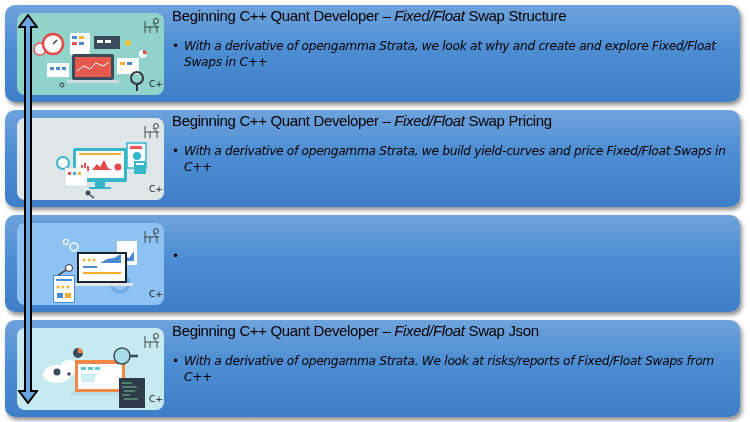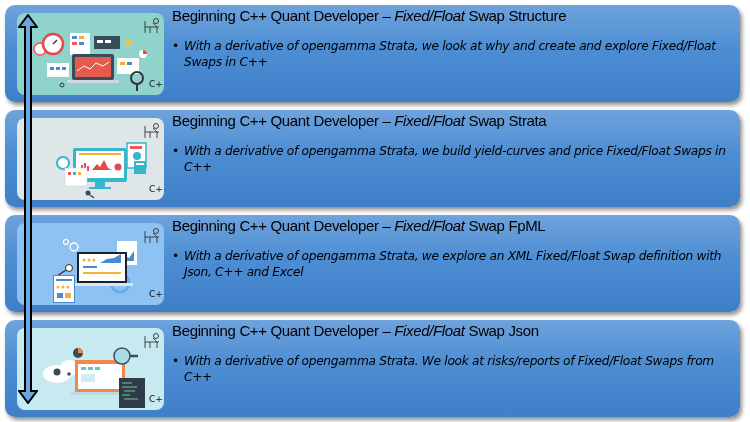--- a/index.html
+++ b/index.html
@@ -164,21 +164,21 @@
       <circle cx="71" cy="75" r="2.5" fill="#3a4b5c"></circle>
       <line x1="73" y1="77" x2="77" y2="80" stroke="#3a4b5c" stroke-width="1.5"></line>
       <g fill="none" stroke="#333" stroke-width="0.9">
         <circle cx="139" cy="8" r="2.5"></circle>
         <path d="M128 8 v12 M128 14 h14 M133 14 v6 M140 14 v6 M136 10 l4 4"></path>
       </g>
       <text x="132" y="74" font-family="DejaVu Sans, sans-serif" font-size="9" fill="#111">C++</text>
     </svg>
   </div>
   <div class="title">
-    <span>Beginning C++ Quant Developer – </span><span class="em">Fixed/Float</span><span> Swap Strata</span>
+    <span>Beginning C++ Quant Developer – </span><span class="em">Fixed/Float</span><span> Swap Pricing</span>
   </div>
   <div class="desc">
     <span class="bullet">•</span>
     <span>With a derivative of opengamma Strata, we build yield-curves and price Fixed/Float Swaps in C++</span>
   </div>
 </div>
 
 <div class="card card-3">
   <div class="thumb">
     <svg viewBox="0 0 147 82">
@@ -212,26 +212,22 @@
       <circle cx="51" cy="64" r="1.5" fill="#f2b134"></circle>
       <rect x="40" y="70" width="6" height="5" fill="#4a8ad0"></rect>
       <rect x="48" y="70" width="6" height="5" fill="#f2b134"></rect>
       <g fill="none" stroke="#333" stroke-width="0.9">
         <circle cx="139" cy="8" r="2.5"></circle>
         <path d="M128 8 v12 M128 14 h14 M133 14 v6 M140 14 v6 M136 10 l4 4"></path>
       </g>
       <text x="132" y="74" font-family="DejaVu Sans, sans-serif" font-size="9" fill="#111">C++</text>
     </svg>
   </div>
-  <div class="title">
-    <span>Beginning C++ Quant Developer – </span><span class="em">Fixed/Float</span><span> Swap FpML</span>
-  </div>
-  <div class="desc">
-    <span class="bullet">•</span>
-    <span>With a derivative of opengamma Strata, we explore an XML Fixed/Float Swap definition with Json, C++ and Excel</span>
+  <div class="desc">
+    <span class="bullet">•</span>
   </div>
 </div>
 
 <div class="card card-4">
   <div class="thumb">
     <svg viewBox="0 0 147 82">
       <rect width="147" height="82" fill="#c6eaf0"></rect>
 
       <ellipse cx="40" cy="46" rx="14" ry="9" fill="#fff"></ellipse>
       <ellipse cx="52" cy="40" rx="9" ry="8" fill="#fff"></ellipse>

